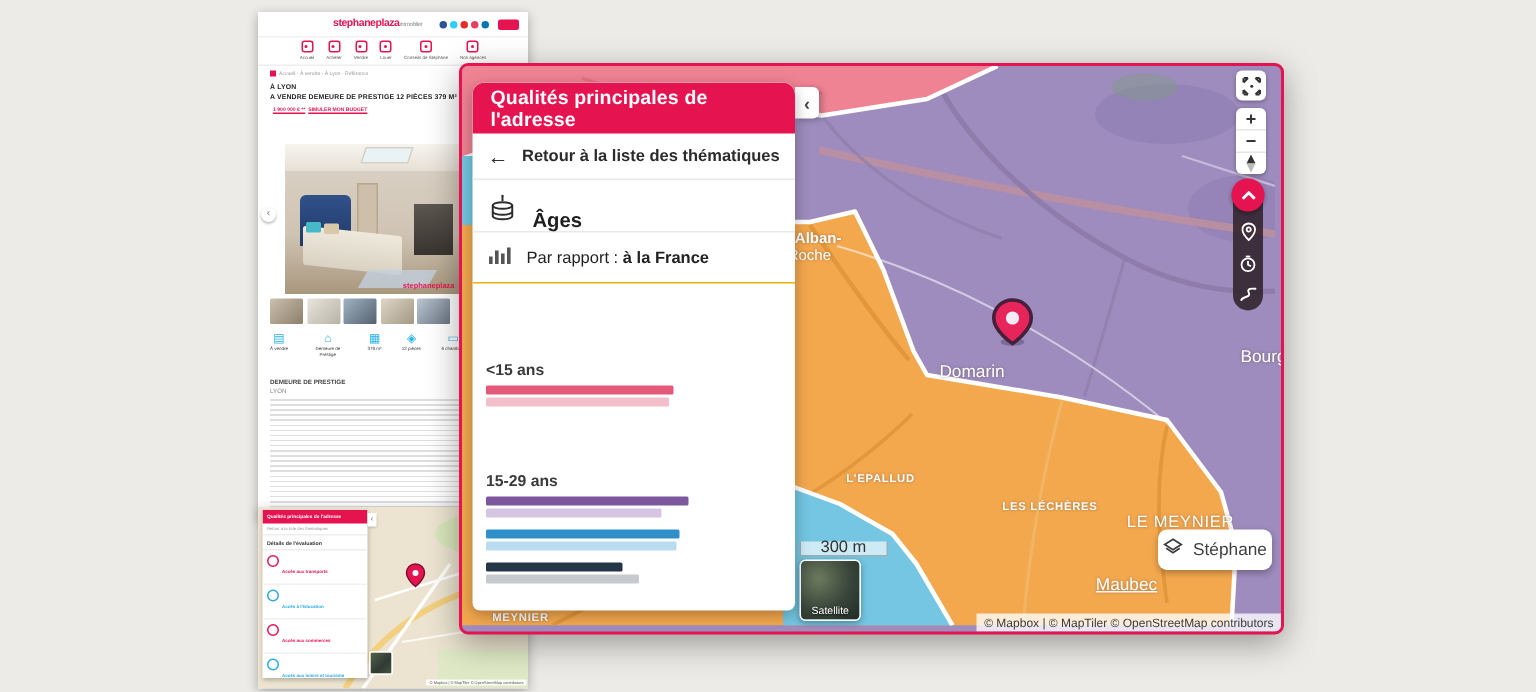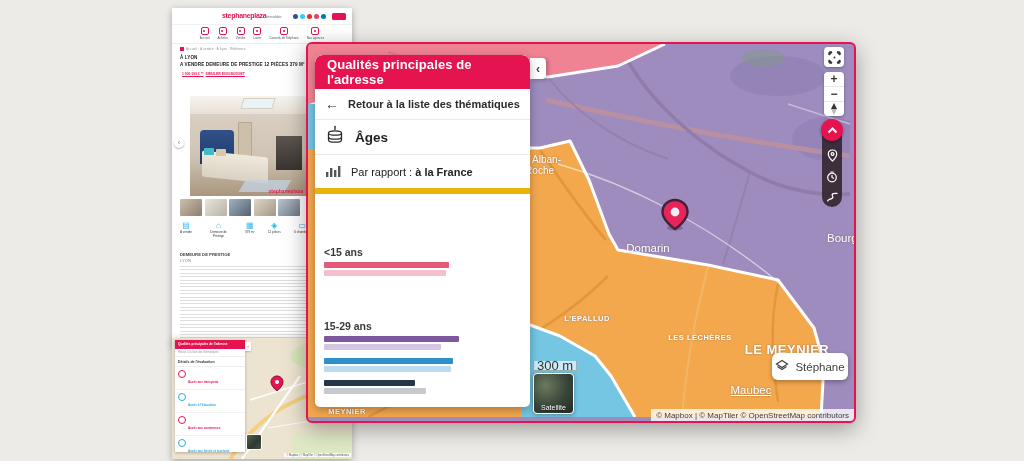--- a/index.html
+++ b/index.html
@@ -82,38 +82,38 @@
   .map-label{position:absolute;color:#fff;text-shadow:0 0 2px rgba(90,70,60,.55);white-space:nowrap;pointer-events:none;}
 
   
   #panel{position:absolute;left:7px;top:11px;width:215px;height:352px;background:#fff;border-radius:8px 8px 5px 5px;
          box-shadow:0 3px 10px rgba(0,0,0,.3);overflow:hidden;z-index:5;}
   .pan-head{background:#e5134f;color:#fff;font-size:13px;font-weight:bold;height:34px;display:flex;align-items:center;
             padding:0 12px;border-radius:8px 8px 0 0;letter-spacing:.1px;}
   .pan-back{height:30px;display:flex;align-items:center;gap:9px;padding:0 10px;border-bottom:1px solid #e9e9e9;
             font-size:11px;font-weight:bold;color:#2b2b2b;cursor:pointer;}
   .pan-back .arr{font-size:14px;line-height:14px;color:#333;}
-  .pan-sec{height:34px;display:flex;align-items:center;gap:10px;padding:0 10px;border-bottom:1px solid #e9e9e9;}
+  .pan-sec{height:34px;display:flex;align-items:flex-end;gap:10px;padding:0 10px;border-bottom:1px solid #e9e9e9;}
   .pan-sec .sec-lb{font-size:13.5px;font-weight:bold;color:#1f1f1f;}
-  .pan-cmp{height:33px;display:flex;align-items:center;gap:10px;padding:0 10px;border-bottom:6px solid #eab308;
+  .pan-cmp{height:33px;display:flex;align-items:center;gap:10px;padding:0 10px;border-bottom:1px solid #eab308;
            font-size:11px;color:#222;}
   .pan-cmp b{font-weight:bold;}
   #age-bars{padding:8px 9px 0 9px;}
   .bar-group{margin-bottom:8px;}
   .bar-label{font-size:10.5px;font-weight:bold;color:#3a3a3a;line-height:13px;margin-top:44px;}
   .bar{height:6px;border-radius:1px;margin-top:3px;}
   .bar.second{margin-top:2px;}
 
   .collapse-btn{position:absolute;left:222px;top:14px;width:16px;height:21px;background:#fff;border-radius:0 4px 4px 0;
                 box-shadow:2px 1px 4px rgba(0,0,0,.25);z-index:4;font-size:12px;font-weight:bold;color:#444;
                 display:flex;align-items:center;justify-content:center;cursor:pointer;}
 
   
-  .scalebar{position:absolute;left:225px;top:317px;background:rgba(255,255,255,.65);font-size:13px;color:#333;
-            padding:0 3px;border:1px solid rgba(0,0,0,.25);border-top:none;height:9px;line-height:9px;z-index:3;}
+  .scalebar{position:absolute;left:225px;top:317px;background:rgba(255,255,255,.65);font-size:11px;color:#333;
+            padding:0 13px;border:1px solid rgba(0,0,0,.25);border-top:none;height:9px;line-height:9px;z-index:3;}
   .satellite{position:absolute;left:225px;top:329px;width:39px;height:39px;border-radius:4px;border:1.5px solid #fff;
              box-shadow:0 1px 4px rgba(0,0,0,.35);z-index:3;cursor:pointer;overflow:hidden;
              background:radial-gradient(circle at 30% 30%,#6b7a5e,#39453a 55%,#222b24);}
   .satellite span{position:absolute;left:0;right:0;bottom:2px;text-align:center;font-size:7px;color:#fff;text-shadow:0 1px 2px #000;}
   .legend-btn{position:absolute;left:464px;top:309px;width:76px;height:27px;background:#fff;border-radius:6px;z-index:3;
               box-shadow:0 2px 5px rgba(0,0,0,.3);display:flex;align-items:center;justify-content:center;gap:6px;
               font-size:11.5px;color:#3f3f3f;cursor:pointer;}
   .attrib{position:absolute;right:0;bottom:0;background:rgba(255,255,255,.78);font-size:8px;color:#3c3c3c;
           padding:1.5px 5px;z-index:3;white-space:nowrap;}
 
@@ -299,27 +299,27 @@
     <path d="M214,278 L252,292 L287,312 L303,332 L327,373" stroke="#ffffff" stroke-width="3" fill="none" stroke-linejoin="round"></path>
 
     <g>
       <ellipse cx="367" cy="184" rx="8" ry="2.5" fill="#55406b" opacity=".45"></ellipse>
       <path d="M367,156 c-7,0 -12.5,5.3 -12.5,12 c0,8.8 12.5,17 12.5,17 s12.5,-8.2 12.5,-17 c0,-6.7 -5.5,-12 -12.5,-12 z" fill="#e8255b" stroke="#44203a" stroke-width="2.4"></path>
       <circle cx="367" cy="168" r="4.4" fill="#f3ecf4"></circle>
     </g>
   </svg>
 
   <div id="map-labels">
-      <span class="map-label" style="font-size: 10px; font-weight: normal; top: 110px; right: 293px;">Alban-</span>
+      <span class="map-label" style="font-size: 10px; font-weight: bold; top: 110px; right: 293px;">Alban-</span>
       <span class="map-label" style="font-size: 10px; font-weight: normal; top: 121px; right: 300px;">Roche</span>
       <span class="map-label" style="font-size: 11.5px; font-weight: normal; top: 198px; left: 340px; transform: translateX(-50%);">Domarin</span>
       <span class="map-label" style="font-size: 11.5px; font-weight: normal; top: 188px; left: 519px;">Bourgoin</span>
       <span class="map-label" style="font-size: 7.5px; font-weight: bold; top: 270px; letter-spacing: 0.5px; left: 279px; transform: translateX(-50%);">L'EPALLUD</span>
       <span class="map-label" style="font-size: 7.5px; font-weight: bold; top: 289px; letter-spacing: 0.5px; left: 392px; transform: translateX(-50%);">LES LÉCHÈRES</span>
-      <span class="map-label" style="font-size: 13px; font-weight: bold; top: 298px; letter-spacing: 0.5px; left: 479px; transform: translateX(-50%);">LE MEYNIER</span>
+      <span class="map-label" style="font-size: 11px; font-weight: normal; top: 298px; letter-spacing: 0.5px; left: 479px; transform: translateX(-50%);">LE MEYNIER</span>
       <span class="map-label" style="font-size: 11.5px; font-weight: normal; top: 340px; left: 443px; transform: translateX(-50%); text-decoration: underline;">Maubec</span>
       <span class="map-label" style="font-size: 7.5px; font-weight: bold; top: 363px; letter-spacing: 0.5px; left: 39px; transform: translateX(-50%);">MEYNIER</span>
     </div>
 
   <div id="panel">
     <div class="pan-head">Qualités principales de l'adresse</div>
     <div class="pan-back">
       <span class="arr">←</span>
       <span>Retour à la liste des thématiques</span>
     </div>

